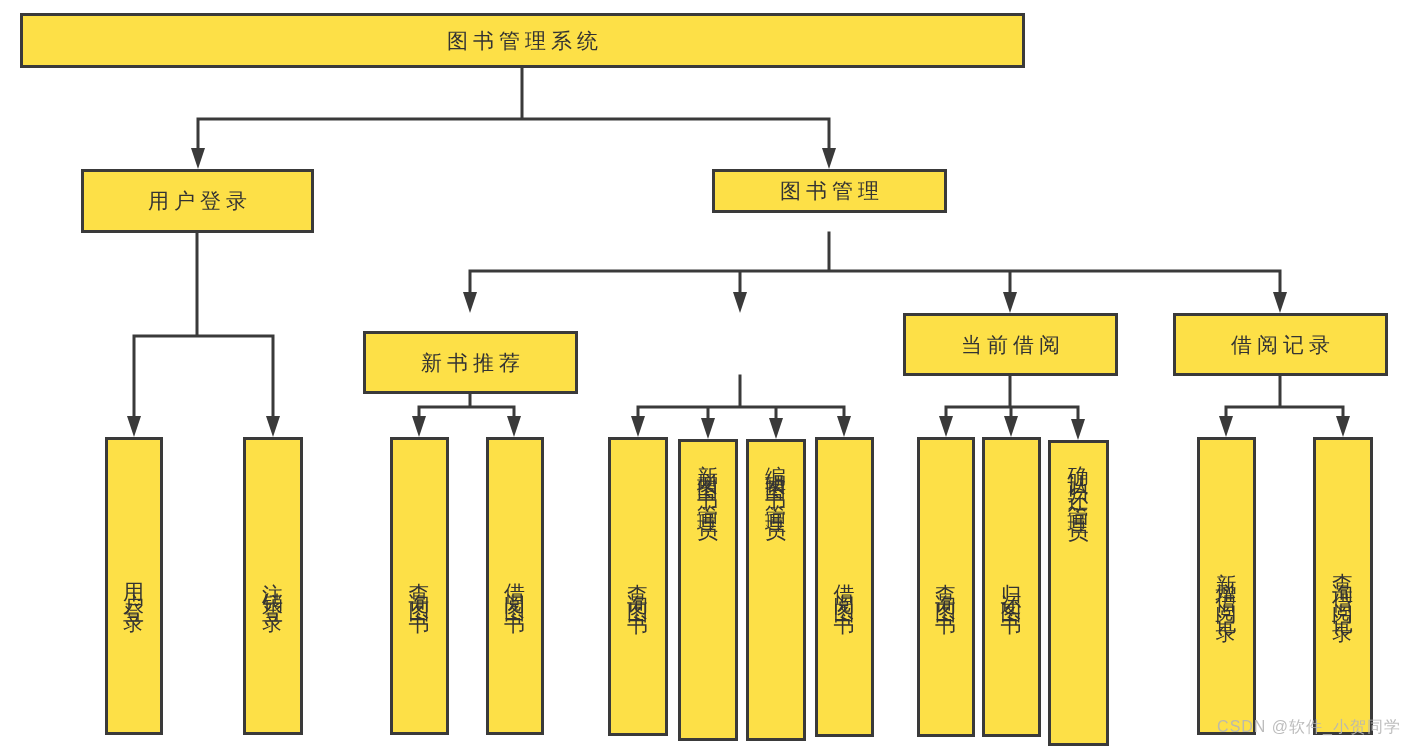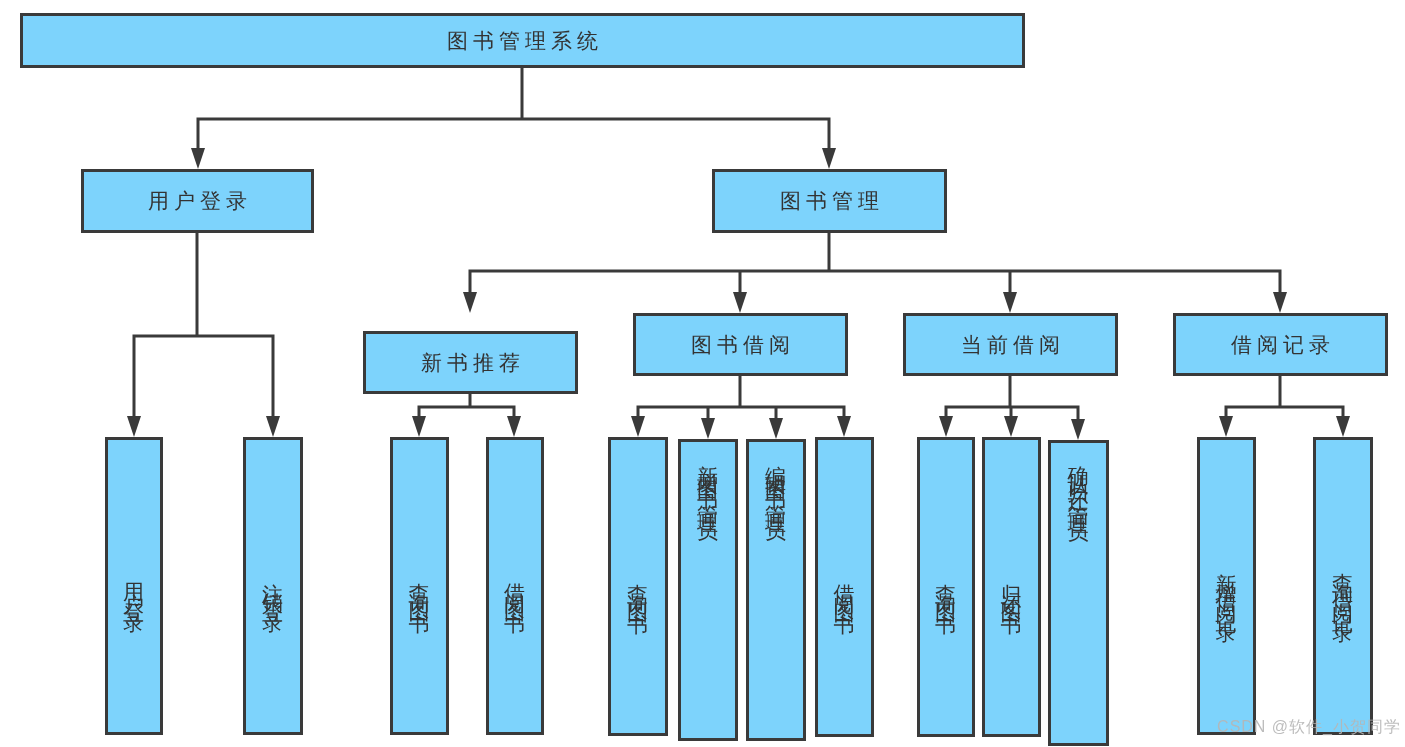--- a/index.html
+++ b/index.html
@@ -13,21 +13,21 @@
     position:relative;
     width:1405px;height:747px;
     background:var(--bg);
     overflow:hidden;
     font-family:"Liberation Sans","DejaVu Sans",sans-serif;
   }
   #wires{position:absolute;left:0;top:0;z-index:0;}
   .box{
     position:absolute;
     box-sizing:border-box;
-    background:#7dd3fc;
+    background:#fde047;
     border:3px solid var(--line);
     color:var(--text);
     display:flex;
     align-items:center;
     justify-content:center;
     z-index:1;
     font-size:21px;
   }
   .hbox{letter-spacing:5px;text-indent:5px;white-space:nowrap;}
   .vbox{
@@ -87,24 +87,23 @@
       <polygon points="1004,416 1018,416 1011,437"></polygon>
       <polygon points="1071,419 1085,419 1078,440"></polygon>
       <polygon points="1219,416 1233,416 1226,437"></polygon>
       <polygon points="1336,416 1350,416 1343,437"></polygon>
     </g>
   </svg>
 
   <div class="box hbox" style="left:20px;top:13px;width:1005px;height:55px;">图书管理系统</div>
 
   <div class="box hbox" style="left:81px;top:169px;width:233px;height:64px;">用户登录</div>
-  <div class="box hbox" style="left:712px;top:169px;width:235px;height:64px;">图书管理</div>
+  <div class="box hbox" style="left:712px;top:169px;width:235px;height:44px;">图书管理</div>
 
   <div class="box hbox" style="left:363px;top:331px;width:215px;height:63px;">新书推荐</div>
-  <div class="box hbox" style="left:633px;top:313px;width:215px;height:63px;">图书借阅</div>
   <div class="box hbox" style="left:1173px;top:313px;width:215px;height:63px;">借阅记录</div>
   <div class="box hbox" style="left:903px;top:313px;width:215px;height:63px;">当前借阅</div>
 
   <div class="box vbox" style="left:105px;top:437px;width:58px;height:298px;">用户登录</div>
   <div class="box vbox" style="left:243px;top:437px;width:60px;height:298px;">注销登录</div>
 
   <div class="box vbox" style="left:390px;top:437px;width:59px;height:298px;">查询图书</div>
   <div class="box vbox" style="left:486px;top:437px;width:58px;height:298px;">借阅图书</div>
 
   <div class="box vbox" style="left:608px;top:437px;width:60px;height:299px;">查询图书</div>

